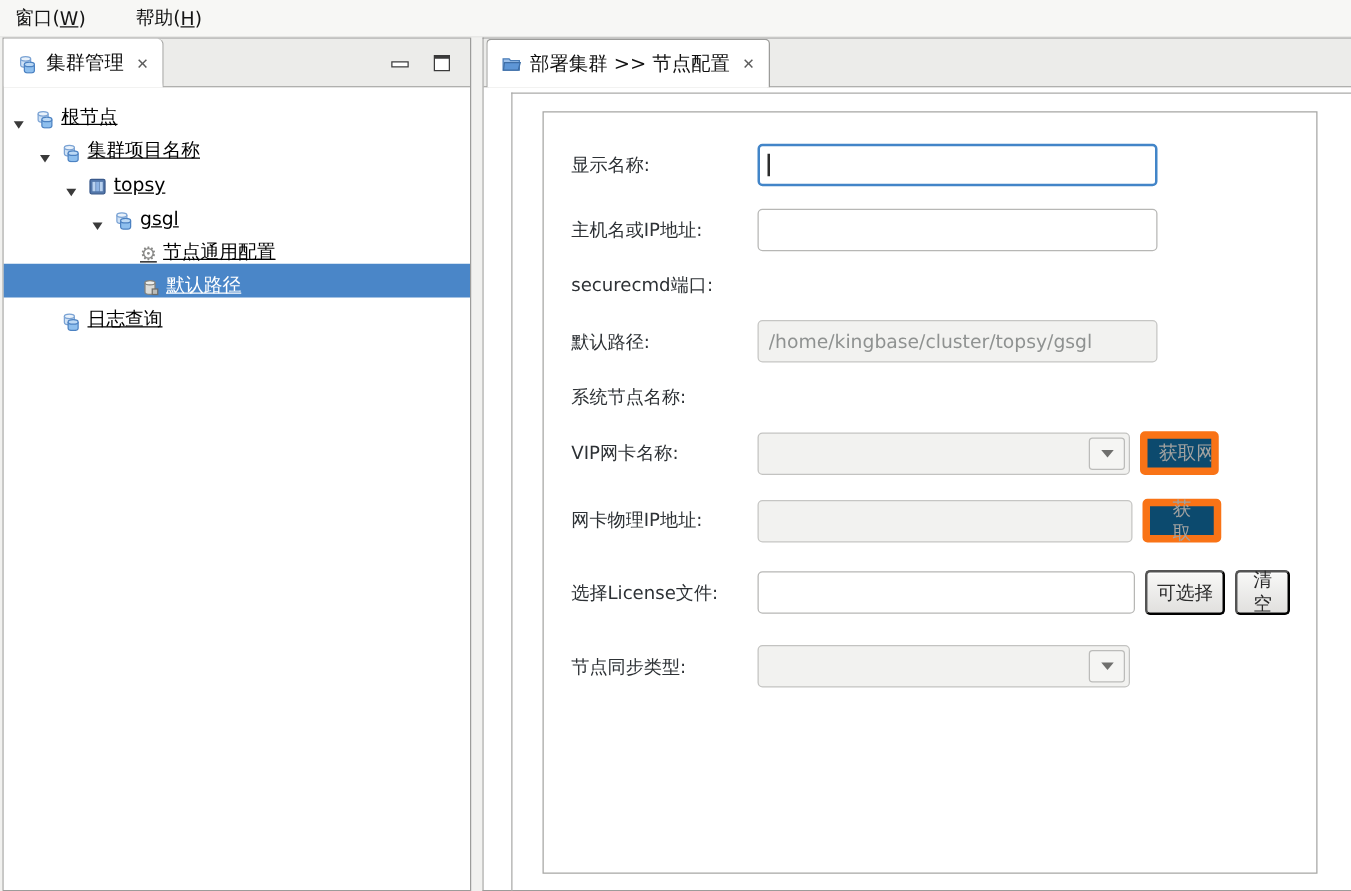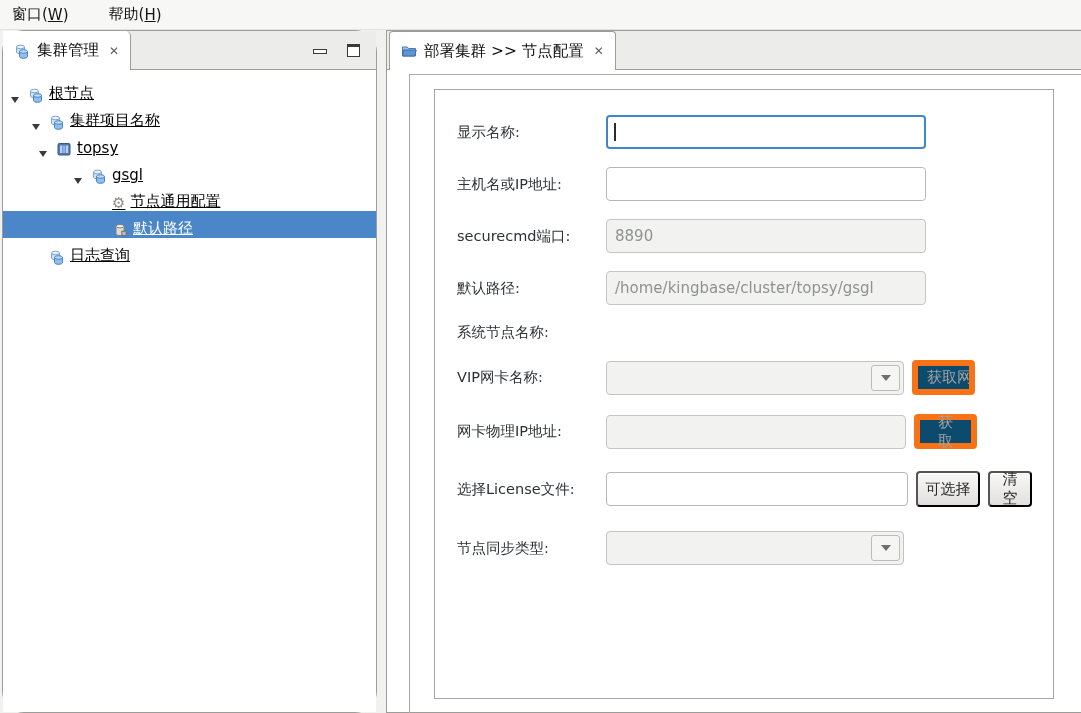--- a/index.html
+++ b/index.html
@@ -13,42 +13,42 @@
   .menu-bar {
     position:absolute; left:0; top:0; right:0; height:29px;
     background:#f7f7f5; border-bottom:1px solid #e3e3e1;
     display:flex; align-items:center; padding-left:12px; gap:40px;
     font-size:15px; color:#141414;
   }
   .menu-item { display:flex; align-items:center; cursor:default; }
   .menu-item .mn { text-decoration:underline; }
   
   .view { position:absolute; background:#ffffff; border:1px solid #9c9c9a; box-sizing:border-box; }
-  .left-view  { left:2px;   top:30px; width:375px; height:683px;border-radius:22px; }
+  .left-view  { left:2px;   top:30px; width:375px; height:683px; }
   .editor-view{ left:386px; top:30px; width:695px; height:683px; border-right:none; }
   .tab-strip {
     position:relative; height:39px; background:#ececea;
     border-bottom:1px solid #9c9c9a; box-sizing:border-box;
   }
   .tab {
     position:absolute; top:0; height:39px; background:#ffffff; z-index:2;
     display:flex; align-items:center; gap:7px; padding:0 11px;
     font-size:15.5px; color:#101010; box-sizing:border-box;
   }
   .tab-left  { left:0; border-right:1px solid #9c9c9a; border-radius:0 5px 0 0; }
   .tab-right { left:2px; border:1px solid #9c9c9a; border-bottom:none; border-radius:4px 4px 0 0; }
   .close-x { font-size:12px; color:#5c5c5c; margin-left:3px; line-height:1; }
   .minmax { position:absolute; right:16px; top:0; height:38px; display:flex; align-items:center; gap:20px; }
   .min-icon { width:12px; height:3px; border:1.5px solid #3a3a3a; background:#fff; margin-top:3px; }
   .max-icon { width:11px; height:9px; border:1.5px solid #3a3a3a; border-top-width:3.5px; background:#fff; }
   
   .tree { position:absolute; left:0; right:0; top:39px; bottom:0; background:#fff; padding-top:6px; }
   .trow { height:27px; display:flex; align-items:flex-end; font-size:15px; color:#000;text-decoration:underline; }
   .trow.selected { background:#4a86c8; color:#ffffff; }
-  .lv0{padding-left:8px}.lv1{padding-left:29px}.lv2{padding-left:36px}.lv3{padding-left:71px}.lv4{padding-left:92px}
+  .lv0{padding-left:8px}.lv1{padding-left:29px}.lv2{padding-left:50px}.lv3{padding-left:71px}.lv4{padding-left:92px}
   .arrow { width:17px; flex:none; display:flex; align-items:center; }
   .tri { width:0; height:0; border-left:4.5px solid transparent; border-right:4.5px solid transparent; border-top:6px solid #3a3a3a; }
   .i16 { width:16px; height:16px; flex:none; }
   .ticon { margin-right:5px; display:flex; align-items:center; }
   .gear-glyph { font-size:15px; color:#8a8a88; line-height:1; }
   
   .editor-content { position:absolute; left:0; right:0; top:39px; bottom:0; background:#fff; }
   .outer-line { position:absolute; left:22px; top:4px; right:-1px; bottom:-1px;
     border-left:1px solid #ababa9; border-top:1px solid #ababa9; }
   .form-panel {
@@ -246,21 +246,20 @@
         </span>
       </div>
 
       <div class="frow">
         <span class="flabel">主机名或IP地址:</span>
         <input class="input w320" type="text" value="" style="">
       </div>
 
       <div class="frow">
         <span class="flabel">securecmd端口:</span>
-        <input class="input disabled w320" type="text" disabled="" value="8890" style="">
       </div>
 
 
       <div class="frow">
         <span class="flabel">默认路径:</span>
         <input class="input disabled w320" type="text" disabled="" value="/home/kingbase/cluster/topsy/gsgl" style="">
       </div>
 
       <div class="frow">
         <span class="flabel">系统节点名称:</span>

